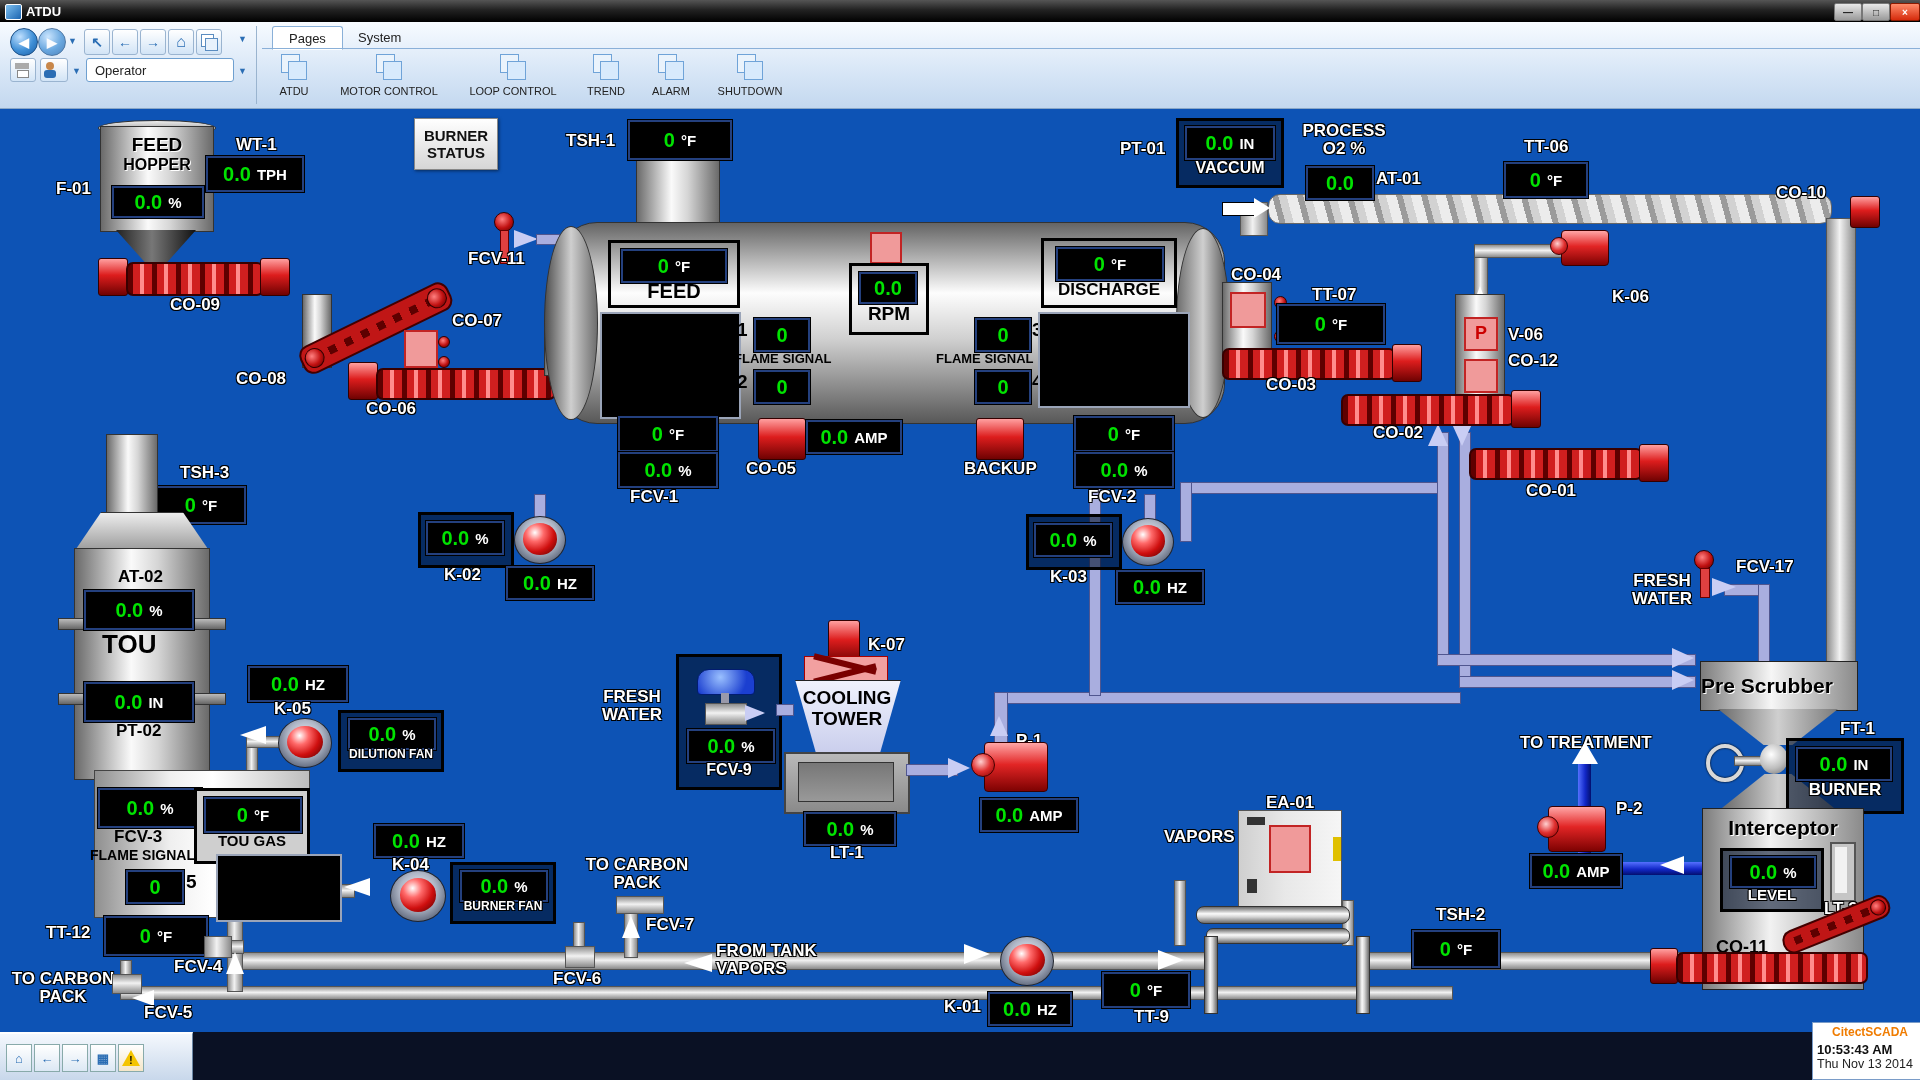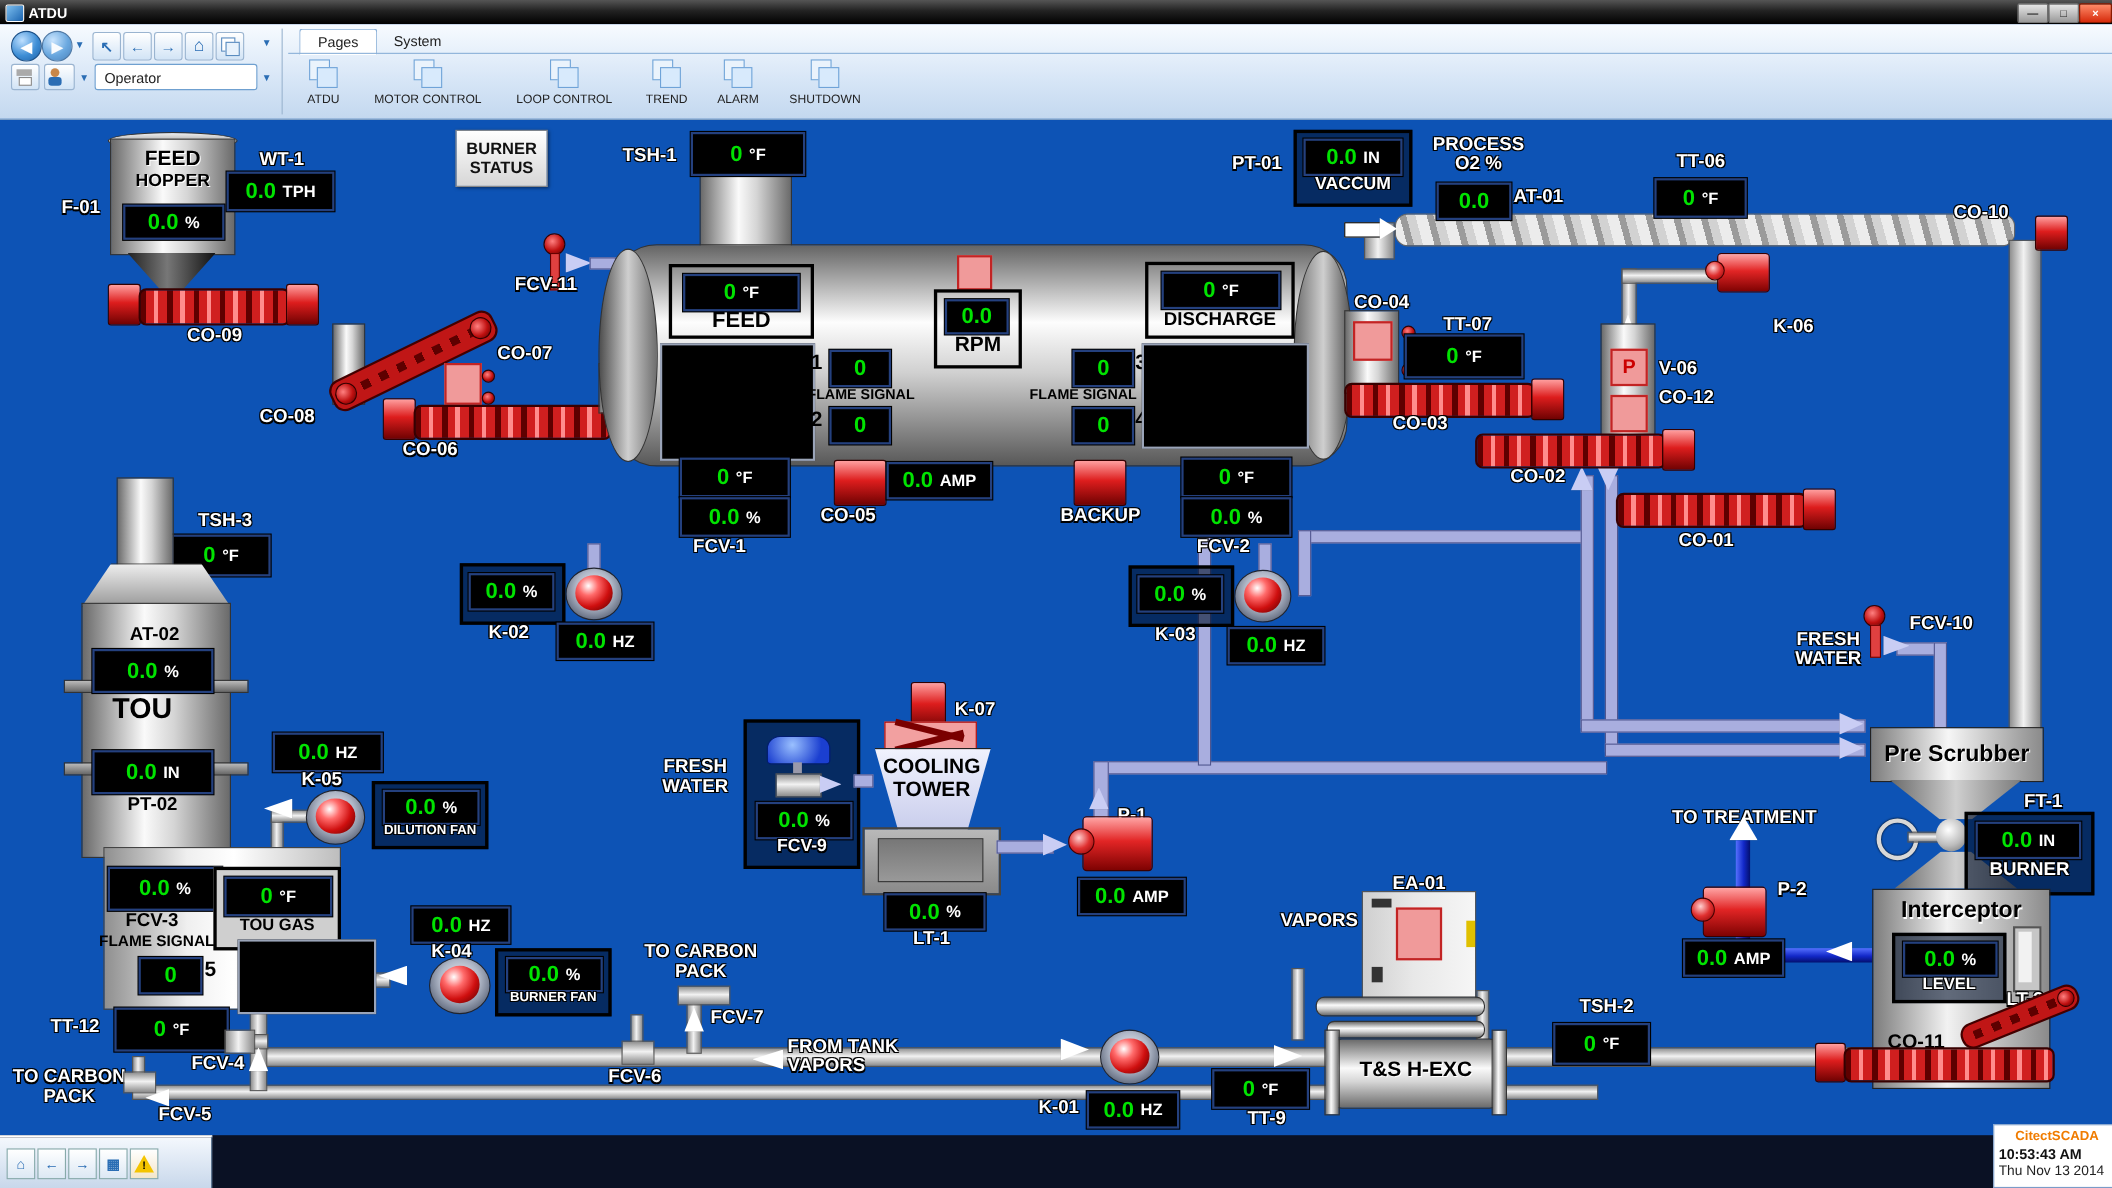--- a/index.html
+++ b/index.html
@@ -582,23 +582,20 @@
     <div class="wl abs" style="left:1164px;top:720px">VAPORS</div>
     <div class="abs" style="left:1238px;top:702px;width:102px;height:96px;background:linear-gradient(90deg,#cfcfcf,#e8e8e8 45%,#f6f6f6);border:1px solid #555">
       <div class="pinksq abs" style="left:30px;top:14px;width:38px;height:44px"></div>
       <div class="abs" style="left:8px;top:6px;width:18px;height:8px;background:#333"></div>
       <div class="abs" style="left:8px;top:68px;width:10px;height:14px;background:#333"></div>
       <div class="abs" style="left:94px;top:26px;width:8px;height:24px;background:#e0c000"></div>
     </div>
     <div class="hgrad abs" style="left:1196px;top:798px;width:152px;height:16px;border-radius:8px"></div>
     <div class="hgrad abs" style="left:1206px;top:820px;width:142px;height:14px;border-radius:7px"></div>
     <div class="arr r wht abs" style="left:1158px;top:842px;width:26px;height:20px"></div>
-    <div class="hgrad abs" style="left:1210px;top:836px;width:152px;height:62px;border-radius:10px">
-      <div class="bl ctr" style="margin-top:18px;font-size:19px;text-shadow:1px 1px 0 #fff">T&amp;S H-EXC</div>
-      </div>
     <div class="vgrad abs" style="left:1204px;top:828px;width:12px;height:76px"></div>
     <div class="vgrad abs" style="left:1356px;top:828px;width:12px;height:76px"></div>
     <div class="wl abs" style="left:1436px;top:798px">TSH-2</div>
     <div class="disp abs" style="left:1412px;top:822px;width:84px;height:34px">
       <span class="dv">0</span>
         <span class="du">°F</span>
       </div>
     <div class="disp abs" style="left:1102px;top:864px;width:84px;height:32px">
       <span class="dv">0</span>
         <span class="du">°F</span>
@@ -614,22 +611,22 @@
         <span class="du">HZ</span>
       </div>
 
     <div class="wl ctr abs" style="left:1626px;top:464px;width:72px">
       <div>FRESH</div>
         <div>WATER</div>
       </div>
     <div class="wheel abs" style="left:1694px;top:442px;width:18px;height:18px"></div>
     <div class="abs" style="left:1700px;top:460px;width:8px;height:28px;background:#e04040;border:1px solid #600"></div>
     <div class="arr r lav abs" style="left:1712px;top:470px;width:24px;height:18px"></div>
-    <div class="wl abs" style="left:1736px;top:450px">FCV-10</div>
-    <div class="abs" style="left:1700px;top:553px;width:156px;height:48px;background:linear-gradient(90deg,#7c7c7c,#f6f6f6 45%,#cfcfcf 65%,#8a8a8a);border:1px solid #222;display:flex;align-items:center;justify-content:center">
+    <div class="wl abs" style="left:1736px;top:450px">FCV-17</div>
+    <div class="abs" style="left:1700px;top:553px;width:156px;height:48px;background:linear-gradient(90deg,#7c7c7c,#f6f6f6 45%,#cfcfcf 65%,#8a8a8a);border:1px solid #222;display:flex;align-items:center;">
       <span class="bl" style="font-size:21px;text-shadow:1px 1px 0 #fff">Pre Scrubber</span>
       </div>
     <div class="abs" style="left:1718px;top:601px;width:120px;height:36px;background:linear-gradient(90deg,#6a6a6a,#cfcfcf 50%,#7a7a7a);clip-path:polygon(0 0,100% 0,62% 100%,38% 100%)"></div>
     <div class="abs" style="left:1706px;top:636px;width:30px;height:30px;border:4px solid #d8d8d8;border-radius:50%;background:transparent;filter:drop-shadow(0 0 1px #000)"></div>
     <div class="gpipeh abs" style="left:1734px;top:648px;width:28px;height:8px"></div>
     <div class="abs" style="left:1760px;top:636px;width:28px;height:30px;border-radius:50%;background:radial-gradient(circle at 40% 35%,#fff,#bdbdbd 55%,#6e6e6e)"></div>
     <div class="abs" style="left:1722px;top:666px;width:112px;height:34px;background:linear-gradient(90deg,#6a6a6a,#cfcfcf 50%,#7a7a7a);clip-path:polygon(38% 0,62% 0,100% 100%,0 100%)"></div>
     <div class="wl abs" style="left:1840px;top:612px">FT-1</div>
     <div class="frm abs navybg" style="left:1786px;top:630px;width:112px;height:70px">
       <div class="disp abs" style="left:7px;top:6px;width:92px;height:30px">

